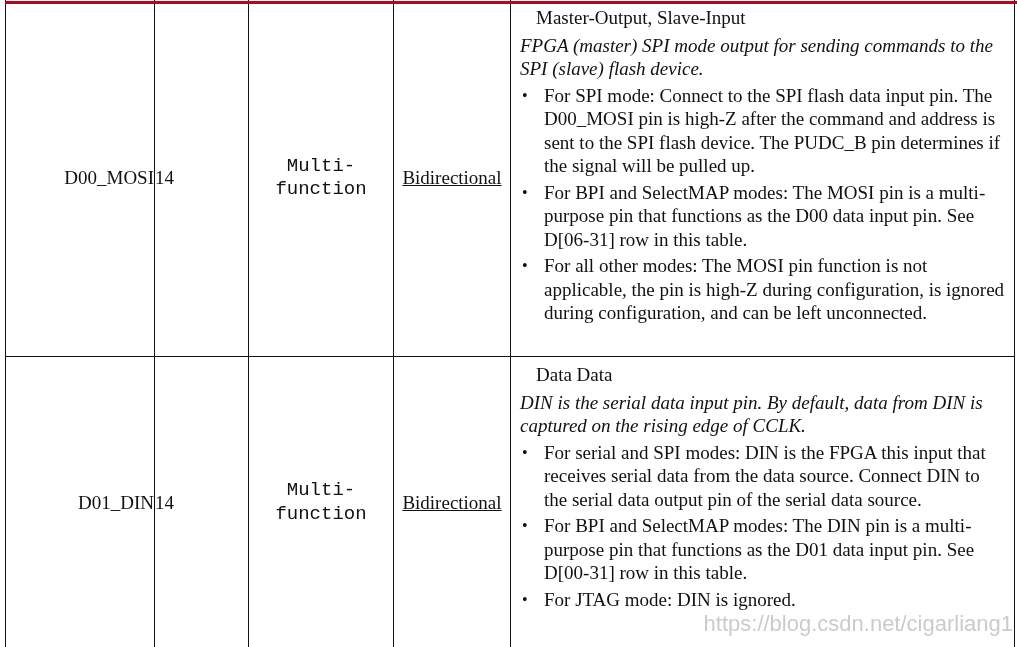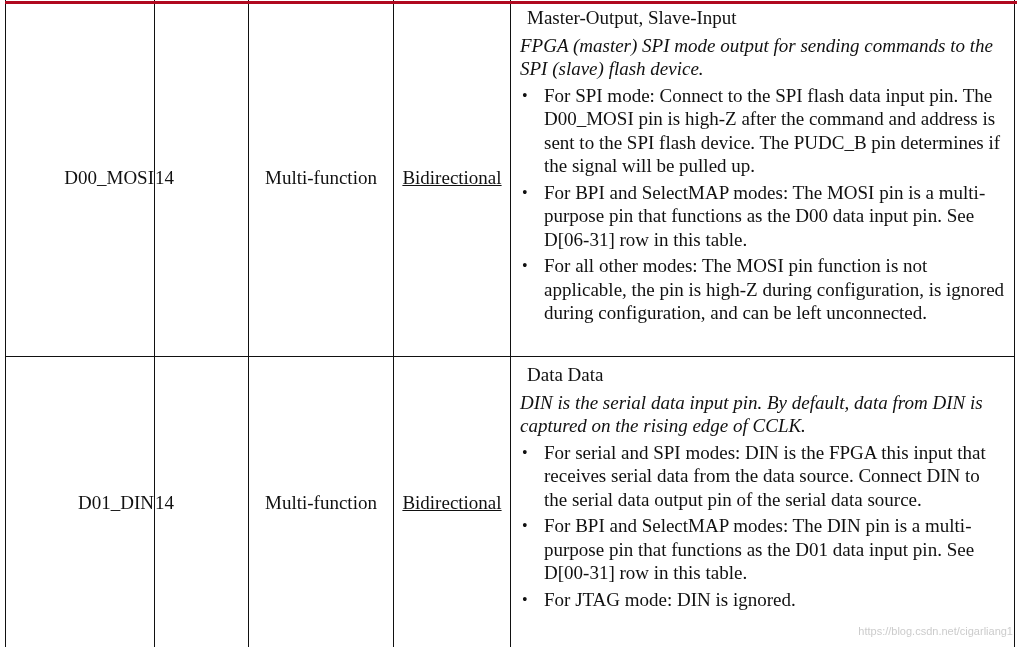--- a/index.html
+++ b/index.html
@@ -37,26 +37,26 @@
     }
     td {
       border: 1.5px solid #111111;
       vertical-align: middle;
       font-size: 19px;
       line-height: 23.5px;
       padding: 0;
     }
     td.c-name { width: 148px; text-align: right; }
     td.c-bank { width: 93px; text-align: left; }
-    td.c-type { width: 144px; text-align: center; }
+    td.c-type { width: 144px; text-align: center; font-family: Liberation Mono, monospace; }
     td.c-dir { width: 116px; text-align: center; text-decoration: underline; }
     td.c-desc { text-align: left; padding: 6px 8px 6px 9px; vertical-align: top; }
     tr.r1 td { height: 344px; border-top: none; }
     tr.r2 td { height: 279px; }
-    .desc-title { margin: 0 0 4px 7px; }
+    .desc-title { margin: 0 0 4px 16px; }
     .desc-para { margin: 0 0 3px 0; font-style: italic; }
     ul.bullets {
       margin: 0;
       padding: 0;
       list-style: none;
     }
     ul.bullets li {
       position: relative;
       padding-left: 24px;
       margin: 0 0 3px 0;
@@ -65,21 +65,21 @@
       position: absolute;
       left: 2px;
       top: 0;
       font-size: 16px;
     }
     .watermark {
       position: absolute;
       right: 4px;
       bottom: 10px;
       font-family: "Liberation Sans", "DejaVu Sans", sans-serif;
-      font-size: 11px;
+      font-size: 22px;
       color: rgba(160,160,160,0.55);
       z-index: 3;
     }
   </style>
 </head>
 <body>
 
 <div class="top-rule"></div>
 
 <div class="table-wrap">

